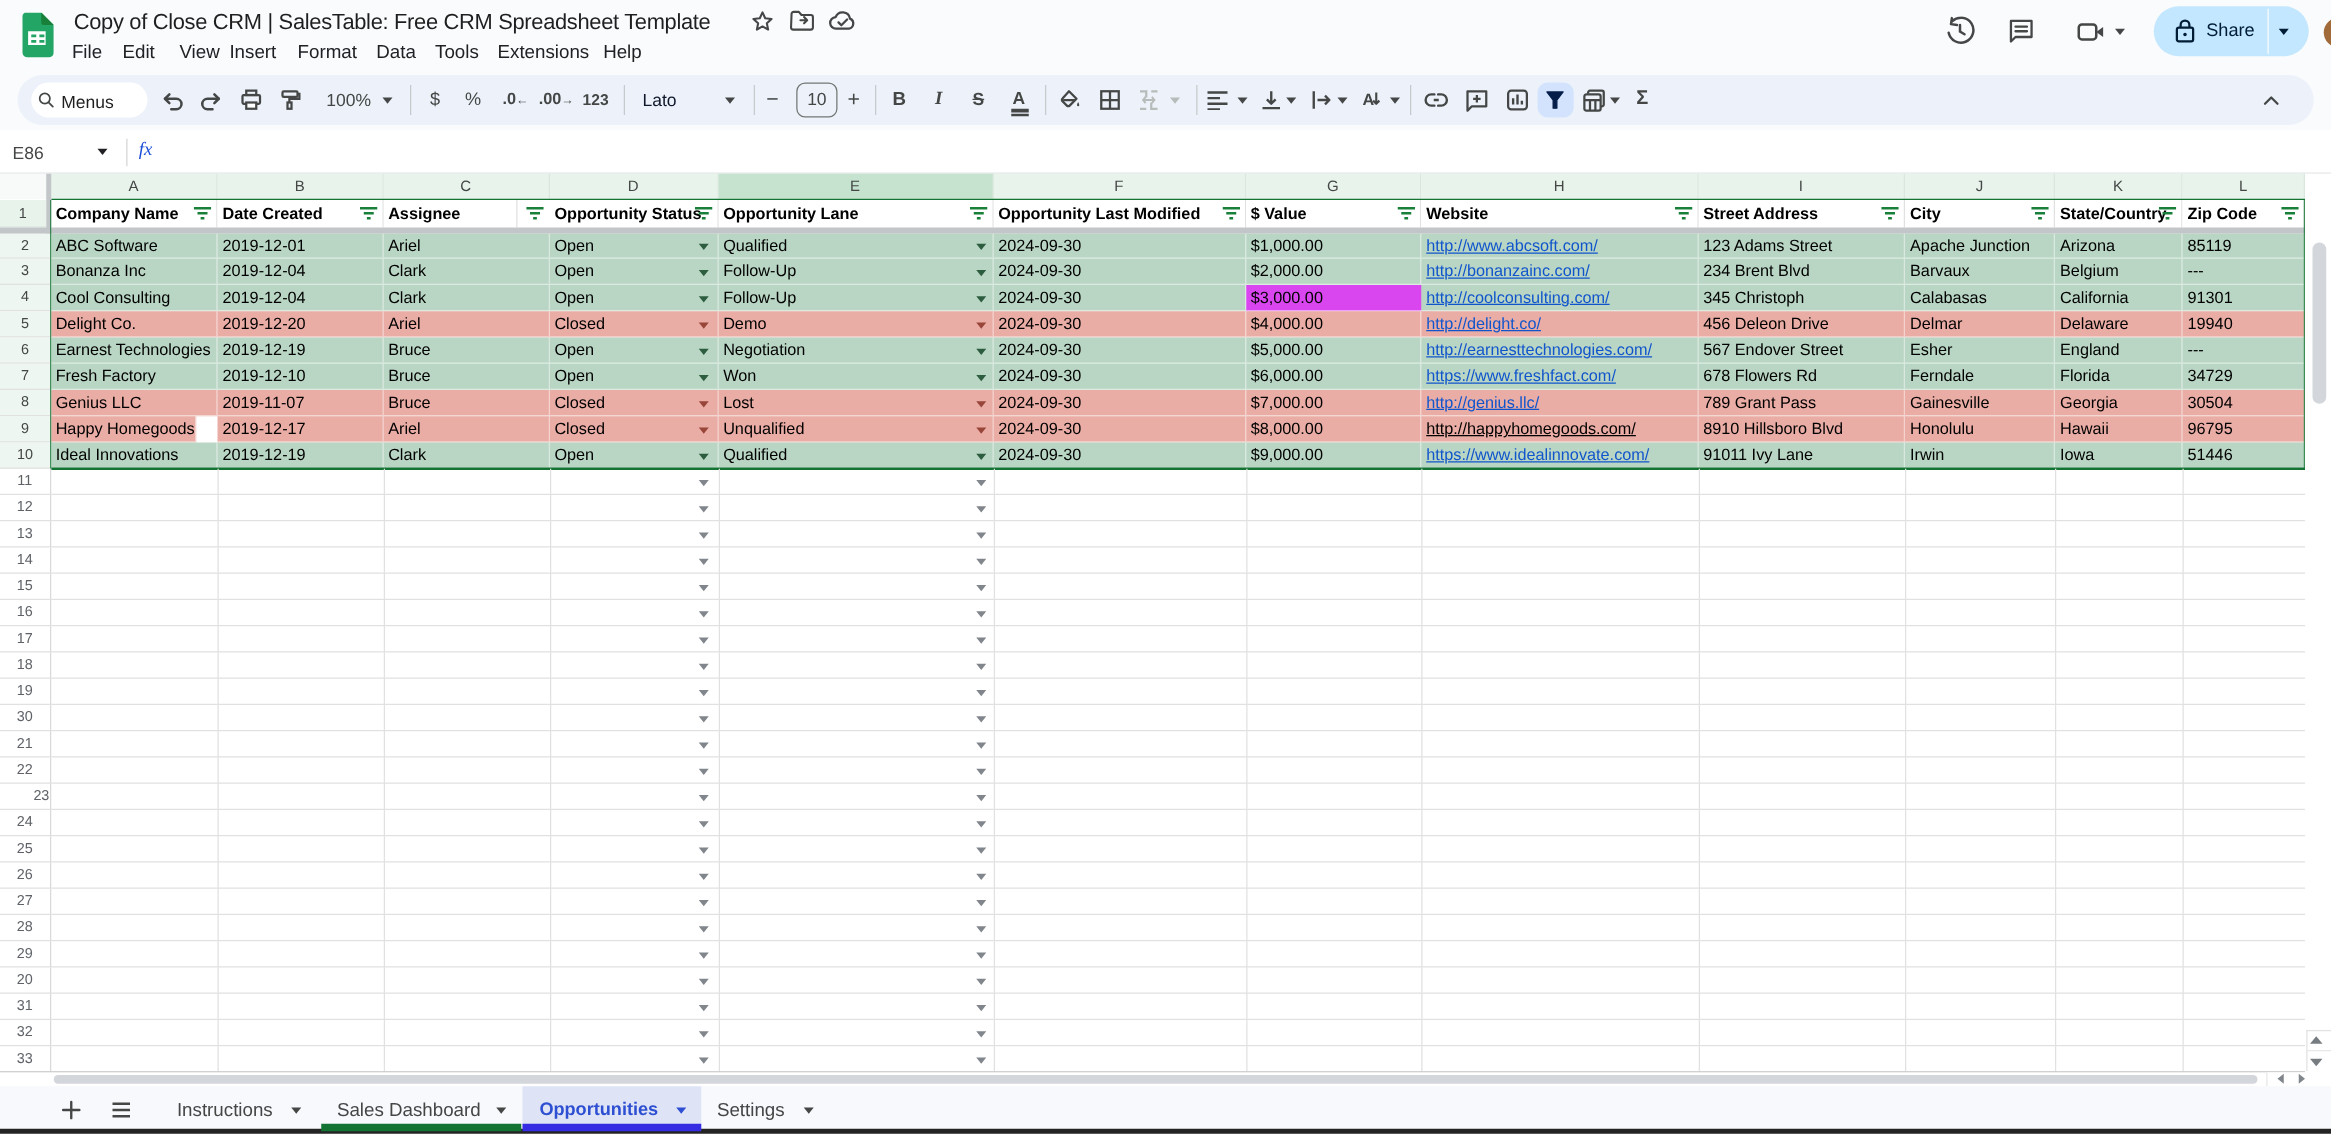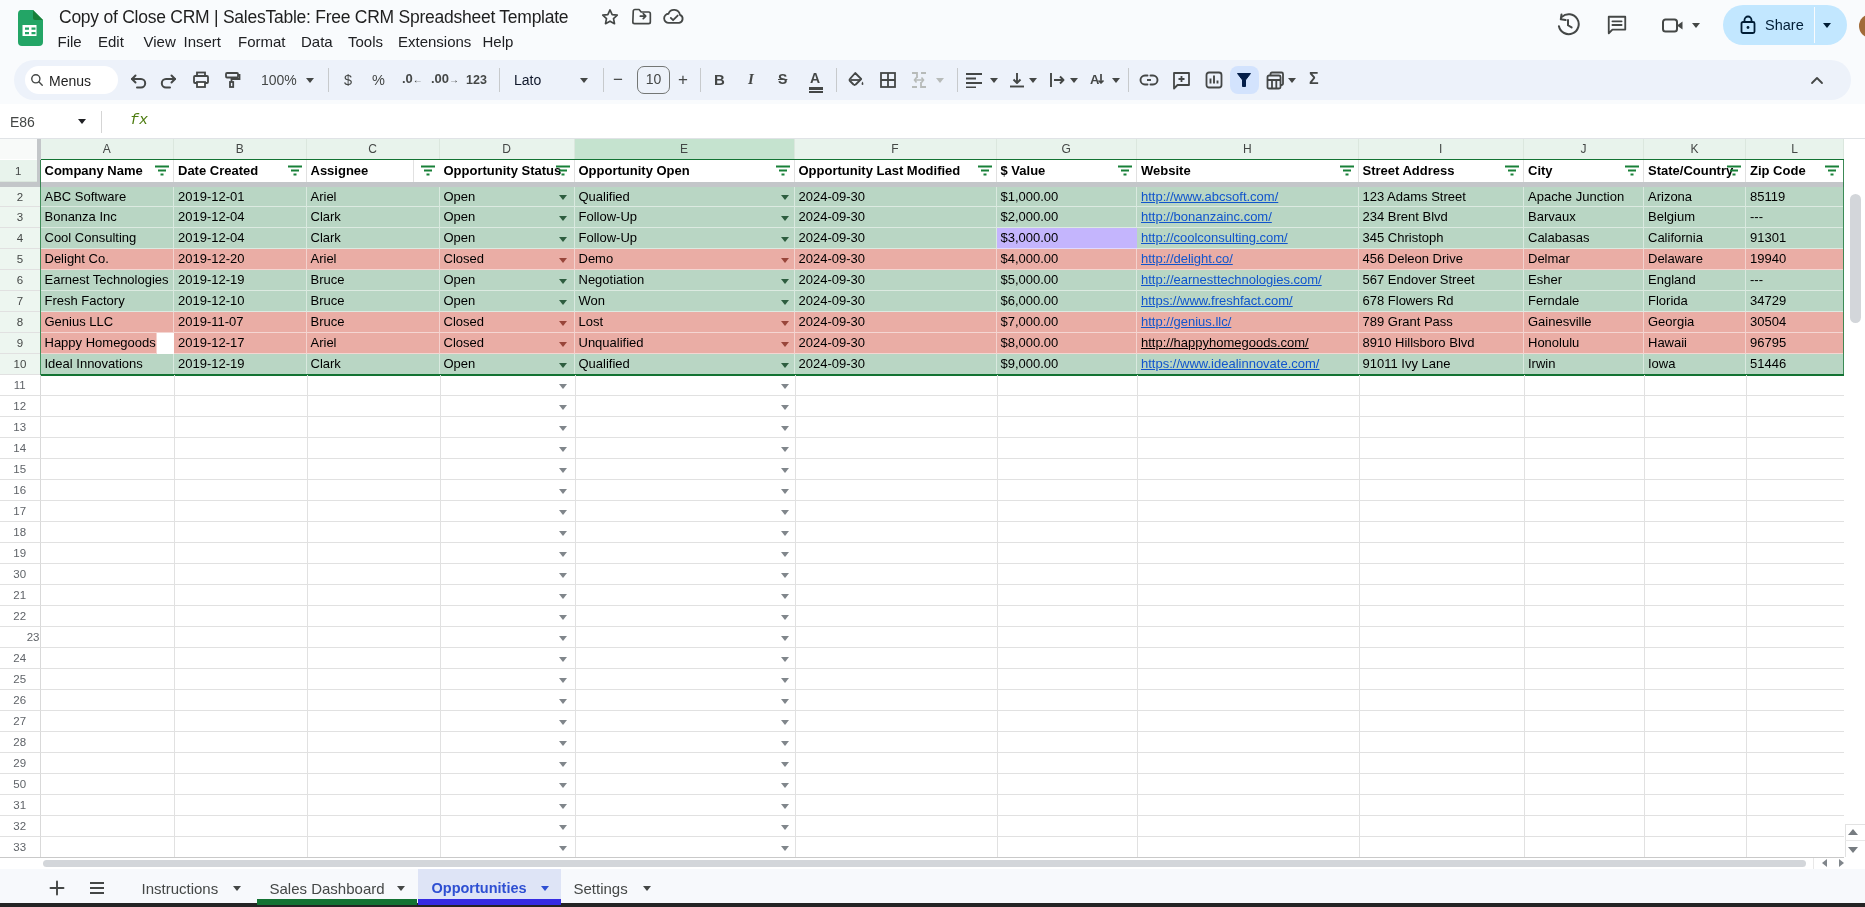--- a/index.html
+++ b/index.html
@@ -171,21 +171,21 @@
   </svg>
 <div class="caret" style="left:1288px;top:78px"></div>
 <div class="a" style="left:1309px;top:70px;font-size:16px;font-weight:600;color:#444746">Σ</div>
 <svg class="ic" style="left:1810px;top:75px" width="14" height="10" viewBox="0 0 14 10">
     <path d="M2 8 L7 3 l5 5" fill="none" stroke="#444746" stroke-width="1.8" stroke-linecap="round" stroke-linejoin="round"></path>
   </svg>
 <div class="a" style="left:0;top:104px;width:1865px;height:35px;background:#fff;border-bottom:1px solid #e0e3e6"></div>
 <div class="a" style="left:10px;top:114px;font-size:14px;color:#444746">E86</div>
 <div class="caret" style="left:78px;top:119px;border-left-width:4.5px;border-right-width:4.5px;border-top-width:5.5px;border-top-color:#202124"></div>
 <div class="a" style="left:101px;top:111px;width:1px;height:22px;background:#d5d5d5"></div>
-<div class="a" style="left:130px;top:112px;font-size:15px;font-style:italic;color:#4d7c0f;font-family:Liberation Mono, monospace">fx</div>
+<div class="a" style="left:111px;top:112px;font-size:15px;font-style:italic;color:#1d4ed8;font-family:Liberation Serif, serif">fx</div>
 <div class="a" style="left:0;top:139.0px;width:1844.0px;height:20px;background:#e8f3ec"></div>
 <div class="a" style="left:0;top:139.0px;width:36.5px;height:20px;background:#f8faf9"></div>
 <div class="a" style="left:40.5px;top:139.0px;width:133.5px;height:20px;background:#e8f3ec;border-right:1px solid #dbe7de;font-size:12px;color:#444746;text-align:center;line-height:20px">A</div>
 <div class="a" style="left:174.0px;top:139.0px;width:132.5px;height:20px;background:#e8f3ec;border-right:1px solid #dbe7de;font-size:12px;color:#444746;text-align:center;line-height:20px">B</div>
 <div class="a" style="left:306.5px;top:139.0px;width:133.0px;height:20px;background:#e8f3ec;border-right:1px solid #dbe7de;font-size:12px;color:#444746;text-align:center;line-height:20px">C</div>
 <div class="a" style="left:439.5px;top:139.0px;width:135.0px;height:20px;background:#e8f3ec;border-right:1px solid #dbe7de;font-size:12px;color:#444746;text-align:center;line-height:20px">D</div>
 <div class="a" style="left:574.5px;top:139.0px;width:220.0px;height:20px;background:#c5e3cf;border-right:1px solid #dbe7de;font-size:12px;color:#444746;text-align:center;line-height:20px">E</div>
 <div class="a" style="left:794.5px;top:139.0px;width:202.0px;height:20px;background:#e8f3ec;border-right:1px solid #dbe7de;font-size:12px;color:#444746;text-align:center;line-height:20px">F</div>
 <div class="a" style="left:996.5px;top:139.0px;width:140.5px;height:20px;background:#e8f3ec;border-right:1px solid #dbe7de;font-size:12px;color:#444746;text-align:center;line-height:20px">G</div>
 <div class="a" style="left:1137.0px;top:139.0px;width:221.5px;height:20px;background:#e8f3ec;border-right:1px solid #dbe7de;font-size:12px;color:#444746;text-align:center;line-height:20px">H</div>
@@ -204,21 +204,21 @@
     <path d="M0 1.5 h14 M3 5.5 h8 M5.5 9.5 h3" stroke="#188038" stroke-width="2"></path>
   </svg>
 <div class="cell" style="left:306.5px;top:160.0px;width:107px;height:22px;background:#fff;border-right:1px solid #e1e1e1;font-weight:700;line-height:22px;padding-right:26px">Assignee</div>
 <svg class="a" style="left:420.5px;top:165.0px" width="14" height="12" viewBox="0 0 14 12">
     <path d="M0 1.5 h14 M3 5.5 h8 M5.5 9.5 h3" stroke="#188038" stroke-width="2"></path>
   </svg>
 <div class="cell" style="left:439.5px;top:160.0px;width:135.0px;height:22px;background:#fff;border-right:1px solid #e1e1e1;font-weight:700;line-height:22px;padding-right:16px">Opportunity Status</div>
 <svg class="a" style="left:555.5px;top:165.0px" width="14" height="12" viewBox="0 0 14 12">
     <path d="M0 1.5 h14 M3 5.5 h8 M5.5 9.5 h3" stroke="#188038" stroke-width="2"></path>
   </svg>
-<div class="cell" style="left:574.5px;top:160.0px;width:220.0px;height:22px;background:#fff;border-right:1px solid #e1e1e1;font-weight:700;line-height:22px;padding-right:16px">Opportunity Open</div>
+<div class="cell" style="left:574.5px;top:160.0px;width:220.0px;height:22px;background:#fff;border-right:1px solid #e1e1e1;font-weight:700;line-height:22px;padding-right:16px">Opportunity Lane</div>
 <svg class="a" style="left:775.5px;top:165.0px" width="14" height="12" viewBox="0 0 14 12">
     <path d="M0 1.5 h14 M3 5.5 h8 M5.5 9.5 h3" stroke="#188038" stroke-width="2"></path>
   </svg>
 <div class="cell" style="left:794.5px;top:160.0px;width:202.0px;height:22px;background:#fff;border-right:1px solid #e1e1e1;font-weight:700;line-height:22px;padding-right:16px">Opportunity Last Modified</div>
 <svg class="a" style="left:977.5px;top:165.0px" width="14" height="12" viewBox="0 0 14 12">
     <path d="M0 1.5 h14 M3 5.5 h8 M5.5 9.5 h3" stroke="#188038" stroke-width="2"></path>
   </svg>
 <div class="cell" style="left:996.5px;top:160.0px;width:140.5px;height:22px;background:#fff;border-right:1px solid #e1e1e1;font-weight:700;line-height:22px;padding-right:16px">$ Value</div>
 <svg class="a" style="left:1118.0px;top:165.0px" width="14" height="12" viewBox="0 0 14 12">
     <path d="M0 1.5 h14 M3 5.5 h8 M5.5 9.5 h3" stroke="#188038" stroke-width="2"></path>
@@ -275,21 +275,21 @@
 <div class="cell" style="left:1746.0px;top:207.45px;width:98.0px;height:20.95px;background:#b9d6c4;border-right:1px solid rgba(255,255,255,.45);border-bottom:1px solid rgba(255,255,255,.5);line-height:20.95px">---</div>
 <div class="tri" style="left:559.0px;top:215.95px;border-top:5.5px solid #2d5d3f"></div>
 <div class="tri" style="left:781.0px;top:215.95px;border-top:5.5px solid #2d5d3f"></div>
 <div class="a" style="left:0;top:228.4px;width:40px;height:20.95px;background:#edf6f0;border-bottom:1px solid #e1e1e1;font-size:11.5px;color:#444746;text-align:center;line-height:20.95px"><span style="display:inline-block;width:36px">4</span></div>
 <div class="cell" style="left:40.5px;top:228.4px;width:133.5px;height:20.95px;background:#b9d6c4;border-right:1px solid rgba(255,255,255,.45);border-bottom:1px solid rgba(255,255,255,.5);line-height:20.95px">Cool Consulting</div>
 <div class="cell" style="left:174.0px;top:228.4px;width:132.5px;height:20.95px;background:#b9d6c4;border-right:1px solid rgba(255,255,255,.45);border-bottom:1px solid rgba(255,255,255,.5);line-height:20.95px">2019-12-04</div>
 <div class="cell" style="left:306.5px;top:228.4px;width:133.0px;height:20.95px;background:#b9d6c4;border-right:1px solid rgba(255,255,255,.45);border-bottom:1px solid rgba(255,255,255,.5);line-height:20.95px">Clark</div>
 <div class="cell" style="left:439.5px;top:228.4px;width:135.0px;height:20.95px;background:#b9d6c4;border-right:1px solid rgba(255,255,255,.45);border-bottom:1px solid rgba(255,255,255,.5);line-height:20.95px">Open</div>
 <div class="cell" style="left:574.5px;top:228.4px;width:220.0px;height:20.95px;background:#b9d6c4;border-right:1px solid rgba(255,255,255,.45);border-bottom:1px solid rgba(255,255,255,.5);line-height:20.95px">Follow-Up</div>
 <div class="cell" style="left:794.5px;top:228.4px;width:202.0px;height:20.95px;background:#b9d6c4;border-right:1px solid rgba(255,255,255,.45);border-bottom:1px solid rgba(255,255,255,.5);line-height:20.95px">2024-09-30</div>
-<div class="cell" style="left:996.5px;top:228.4px;width:150px;height:20.95px;background:#c4b5fd;border-right:1px solid rgba(255,255,255,.45);border-bottom:1px solid rgba(255,255,255,.5);line-height:20.95px">$3,000.00</div>
+<div class="cell" style="left:996.5px;top:228.4px;width:150px;height:20.95px;background:#d946ef;border-right:1px solid rgba(255,255,255,.45);border-bottom:1px solid rgba(255,255,255,.5);line-height:20.95px">$3,000.00</div>
 <div class="cell" style="left:1137.0px;top:228.4px;width:221.5px;height:20.95px;background:#b9d6c4;border-right:1px solid rgba(255,255,255,.45);border-bottom:1px solid rgba(255,255,255,.5);line-height:20.95px"><span style="color:#1155cc;text-decoration:underline">http://coolconsulting.com/</span></div>
 <div class="cell" style="left:1358.5px;top:228.4px;width:165.5px;height:20.95px;background:#b9d6c4;border-right:1px solid rgba(255,255,255,.45);border-bottom:1px solid rgba(255,255,255,.5);line-height:20.95px">345 Christoph</div>
 <div class="cell" style="left:1524.0px;top:228.4px;width:120.0px;height:20.95px;background:#b9d6c4;border-right:1px solid rgba(255,255,255,.45);border-bottom:1px solid rgba(255,255,255,.5);line-height:20.95px">Calabasas</div>
 <div class="cell" style="left:1644.0px;top:228.4px;width:102.0px;height:20.95px;background:#b9d6c4;border-right:1px solid rgba(255,255,255,.45);border-bottom:1px solid rgba(255,255,255,.5);line-height:20.95px">California</div>
 <div class="cell" style="left:1746.0px;top:228.4px;width:98.0px;height:20.95px;background:#b9d6c4;border-right:1px solid rgba(255,255,255,.45);border-bottom:1px solid rgba(255,255,255,.5);line-height:20.95px">91301</div>
 <div class="tri" style="left:559.0px;top:236.9px;border-top:5.5px solid #2d5d3f"></div>
 <div class="tri" style="left:781.0px;top:236.9px;border-top:5.5px solid #2d5d3f"></div>
 <div class="a" style="left:0;top:249.35px;width:40px;height:20.95px;background:#edf6f0;border-bottom:1px solid #e1e1e1;font-size:11.5px;color:#444746;text-align:center;line-height:20.95px"><span style="display:inline-block;width:36px">5</span></div>
 <div class="cell" style="left:40.5px;top:249.35px;width:133.5px;height:20.95px;background:#eaada5;border-right:1px solid rgba(255,255,255,.45);border-bottom:1px solid rgba(255,255,255,.5);line-height:20.95px">Delight Co.</div>
 <div class="cell" style="left:174.0px;top:249.35px;width:132.5px;height:20.95px;background:#eaada5;border-right:1px solid rgba(255,255,255,.45);border-bottom:1px solid rgba(255,255,255,.5);line-height:20.95px">2019-12-20</div>
@@ -452,21 +452,21 @@
 <div class="tri" style="left:559.0px;top:719.5px;border-top:5.5px solid #80868b"></div>
 <div class="tri" style="left:781.0px;top:719.5px;border-top:5.5px solid #80868b"></div>
 <div class="a" style="left:0;top:732.0px;width:40.5px;height:21.0px;border-bottom:1px solid #e1e1e1;border-right:1px solid #d9d9d9;font-size:11.5px;color:#5f6368;text-align:center;line-height:21.0px"><span style="display:inline-block;width:36px">28</span></div>
 <div class="a" style="left:40.5px;top:732.0px;width:1803.5px;height:21.0px;border-bottom:1px solid #e1e1e1"></div>
 <div class="tri" style="left:559.0px;top:740.5px;border-top:5.5px solid #80868b"></div>
 <div class="tri" style="left:781.0px;top:740.5px;border-top:5.5px solid #80868b"></div>
 <div class="a" style="left:0;top:753.0px;width:40.5px;height:21.0px;border-bottom:1px solid #e1e1e1;border-right:1px solid #d9d9d9;font-size:11.5px;color:#5f6368;text-align:center;line-height:21.0px"><span style="display:inline-block;width:36px">29</span></div>
 <div class="a" style="left:40.5px;top:753.0px;width:1803.5px;height:21.0px;border-bottom:1px solid #e1e1e1"></div>
 <div class="tri" style="left:559.0px;top:761.5px;border-top:5.5px solid #80868b"></div>
 <div class="tri" style="left:781.0px;top:761.5px;border-top:5.5px solid #80868b"></div>
-<div class="a" style="left:0;top:774.0px;width:40.5px;height:21.0px;border-bottom:1px solid #e1e1e1;border-right:1px solid #d9d9d9;font-size:11.5px;color:#5f6368;text-align:center;line-height:21.0px"><span style="display:inline-block;width:36px">50</span></div>
+<div class="a" style="left:0;top:774.0px;width:40.5px;height:21.0px;border-bottom:1px solid #e1e1e1;border-right:1px solid #d9d9d9;font-size:11.5px;color:#5f6368;text-align:center;line-height:21.0px"><span style="display:inline-block;width:36px">20</span></div>
 <div class="a" style="left:40.5px;top:774.0px;width:1803.5px;height:21.0px;border-bottom:1px solid #e1e1e1"></div>
 <div class="tri" style="left:559.0px;top:782.5px;border-top:5.5px solid #80868b"></div>
 <div class="tri" style="left:781.0px;top:782.5px;border-top:5.5px solid #80868b"></div>
 <div class="a" style="left:0;top:795.0px;width:40.5px;height:21.0px;border-bottom:1px solid #e1e1e1;border-right:1px solid #d9d9d9;font-size:11.5px;color:#5f6368;text-align:center;line-height:21.0px"><span style="display:inline-block;width:36px">31</span></div>
 <div class="a" style="left:40.5px;top:795.0px;width:1803.5px;height:21.0px;border-bottom:1px solid #e1e1e1"></div>
 <div class="tri" style="left:559.0px;top:803.5px;border-top:5.5px solid #80868b"></div>
 <div class="tri" style="left:781.0px;top:803.5px;border-top:5.5px solid #80868b"></div>
 <div class="a" style="left:0;top:816.0px;width:40.5px;height:21.0px;border-bottom:1px solid #e1e1e1;border-right:1px solid #d9d9d9;font-size:11.5px;color:#5f6368;text-align:center;line-height:21.0px"><span style="display:inline-block;width:36px">32</span></div>
 <div class="a" style="left:40.5px;top:816.0px;width:1803.5px;height:21.0px;border-bottom:1px solid #e1e1e1"></div>
 <div class="tri" style="left:559.0px;top:824.5px;border-top:5.5px solid #80868b"></div>

